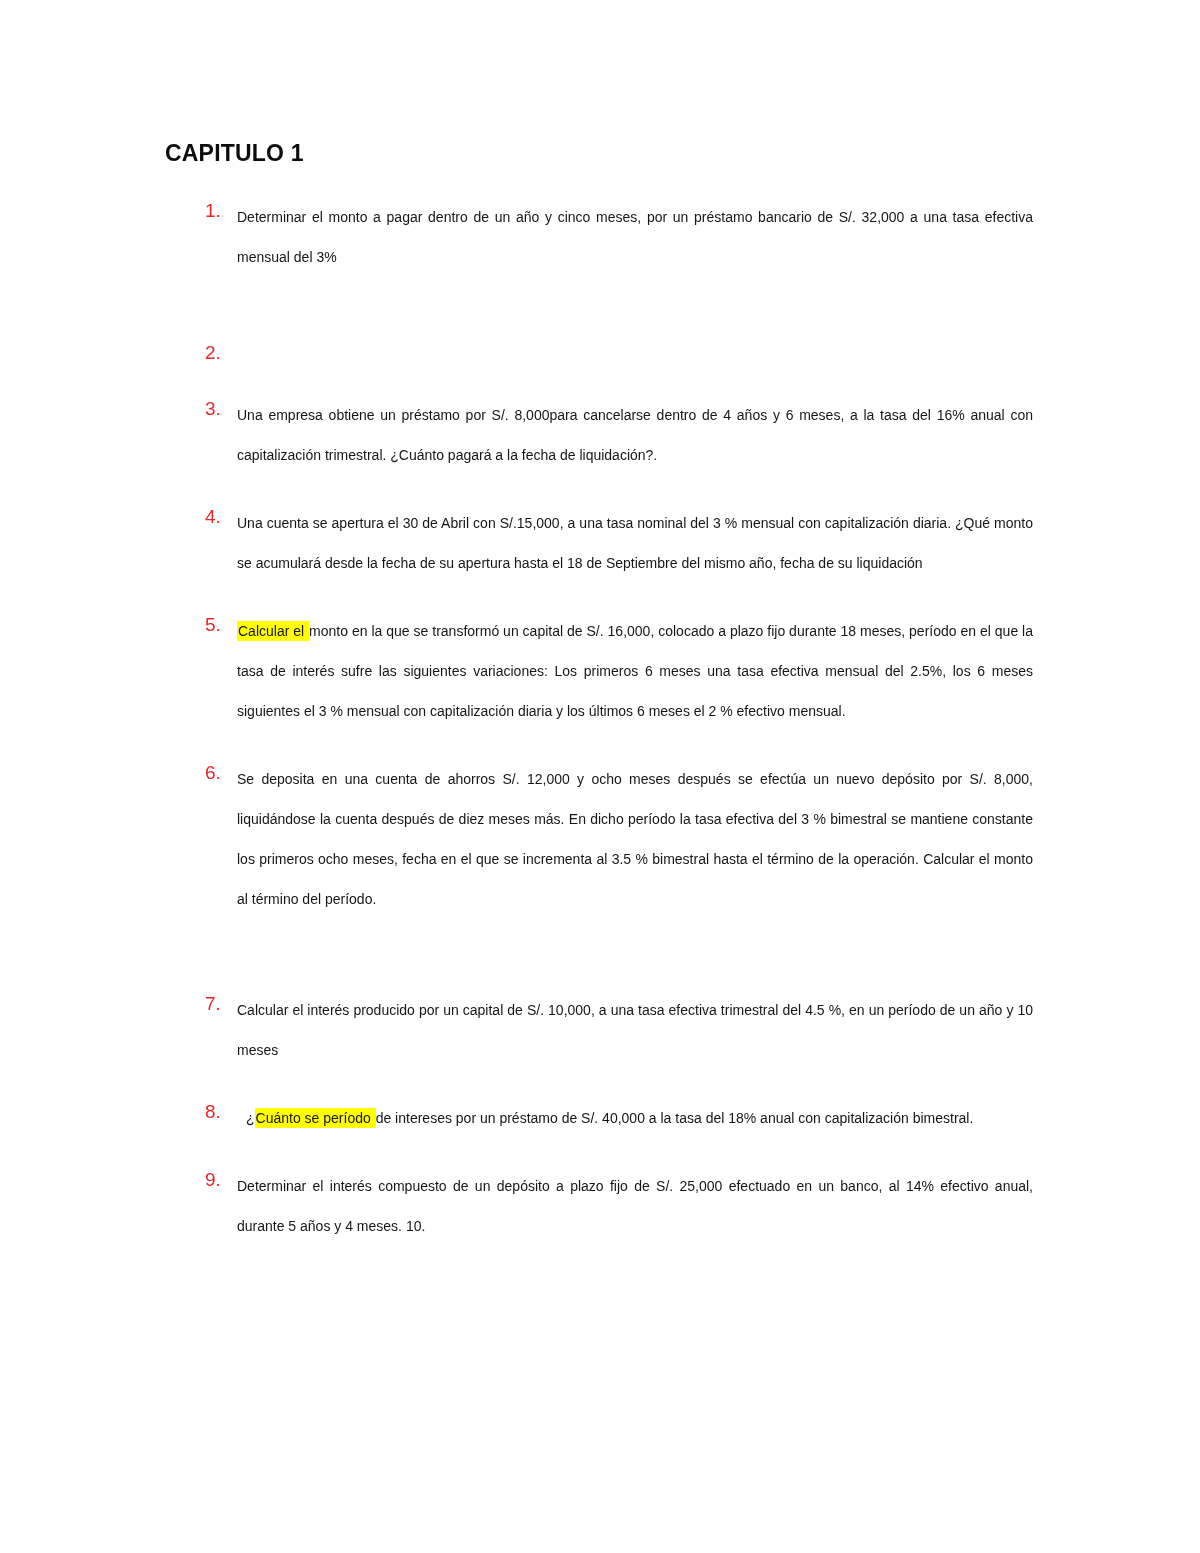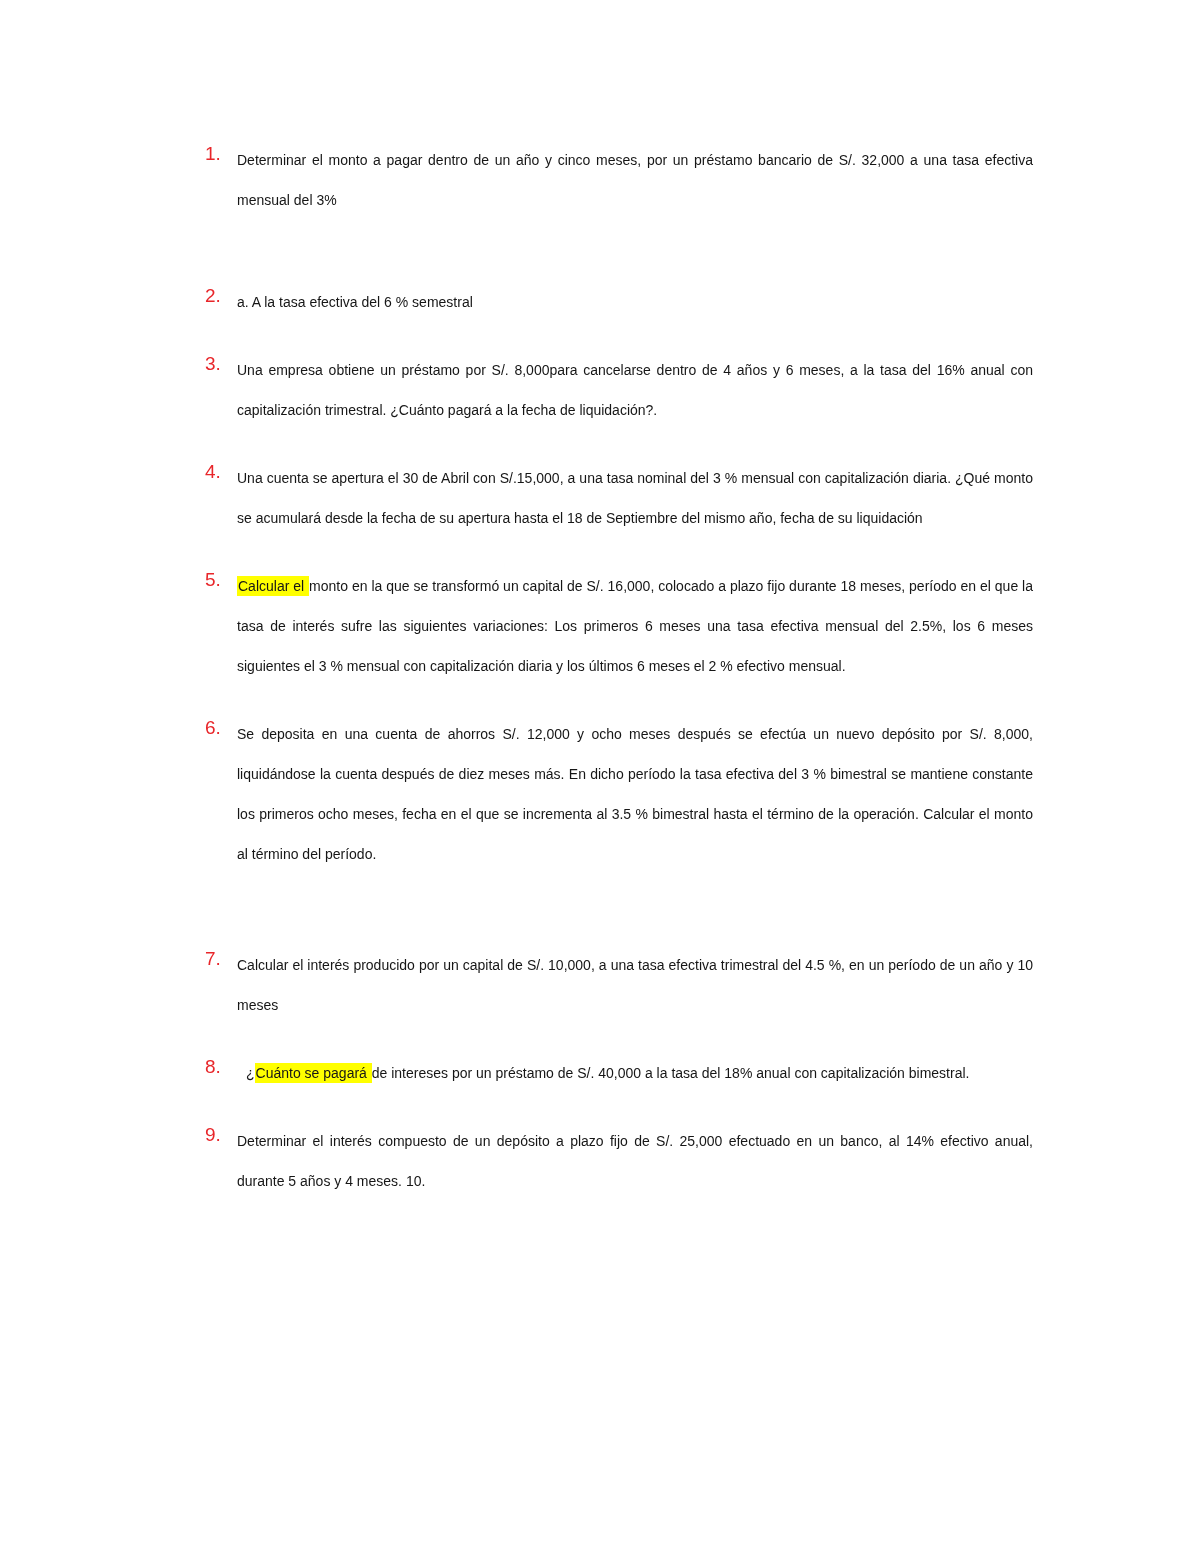--- a/index.html
+++ b/index.html
@@ -58,32 +58,32 @@
   .hl {
     background: #ffff00;
     padding: 2px 1px;
   }
 </style>
 </head>
 <body>
 
 <div class="doc-page">
 
+  <h1 class="page-title">CAPITULO 1</h1>
 
   <div class="exercise-list">
 
     <div class="list-item gap-after-1">
       <span class="item-number">1.</span>
       <div class="item-text">Determinar el monto a pagar dentro de un año y cinco meses, por un préstamo bancario de S/. 32,000 a una tasa efectiva mensual del 3%</div>
     </div>
 
     <div class="list-item">
       <span class="item-number">2.</span>
       <div class="item-text">
-        <div class="sub-line">a. A la tasa efectiva del 6 % semestral</div>
       </div>
     </div>
 
     <div class="list-item">
       <span class="item-number">3.</span>
       <div class="item-text">Una empresa obtiene un préstamo por S/. 8,000para cancelarse dentro de 4 años y 6 meses, a la tasa del 16% anual con capitalización trimestral. ¿Cuánto pagará a la fecha de liquidación?.</div>
     </div>
 
     <div class="list-item">
       <span class="item-number">4.</span>
@@ -100,21 +100,21 @@
       <div class="item-text">Se deposita en una cuenta de ahorros S/. 12,000 y ocho meses después se efectúa un nuevo depósito por S/. 8,000, liquidándose la cuenta después de diez meses más. En dicho período la tasa efectiva del 3 % bimestral se mantiene constante los primeros ocho meses, fecha en el que se incrementa al 3.5 % bimestral hasta el término de la operación. Calcular el monto al término del período.</div>
     </div>
 
     <div class="list-item">
       <span class="item-number">7.</span>
       <div class="item-text">Calcular el interés producido por un capital de S/. 10,000, a una tasa efectiva trimestral del 4.5 %, en un período de un año y 10 meses</div>
     </div>
 
     <div class="list-item">
       <span class="item-number">8.</span>
-      <div class="item-text indent-first"><span>¿</span><span class="hl">Cuánto se pagará </span><span>de intereses por un préstamo de S/. 40,000 a la tasa del 18% anual con capitalización bimestral.</span></div>
+      <div class="item-text indent-first"><span>¿</span><span class="hl">Cuánto se período </span><span>de intereses por un préstamo de S/. 40,000 a la tasa del 18% anual con capitalización bimestral.</span></div>
     </div>
 
     <div class="list-item">
       <span class="item-number">9.</span>
       <div class="item-text">Determinar el interés compuesto de un depósito a plazo fijo de S/. 25,000 efectuado en un banco, al 14% efectivo anual, durante 5 años y 4 meses. 10.</div>
     </div>
 
 
   </div>
 </div>

